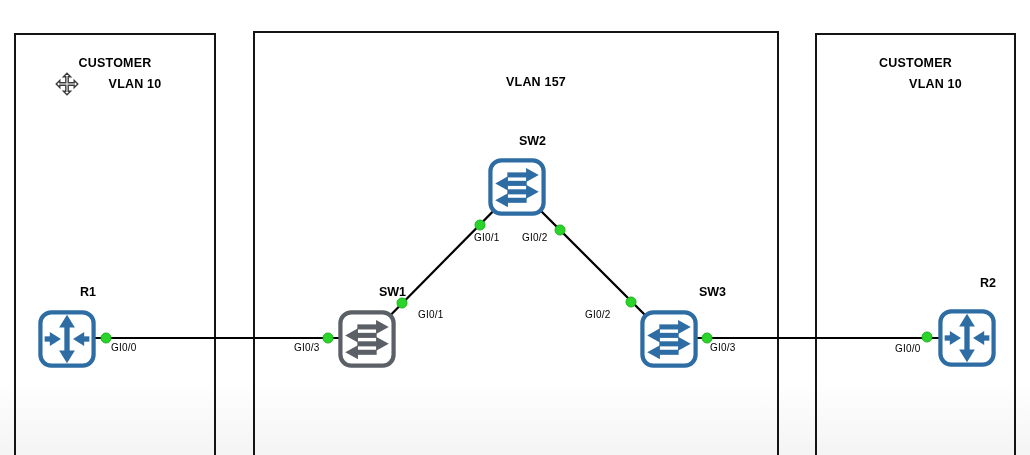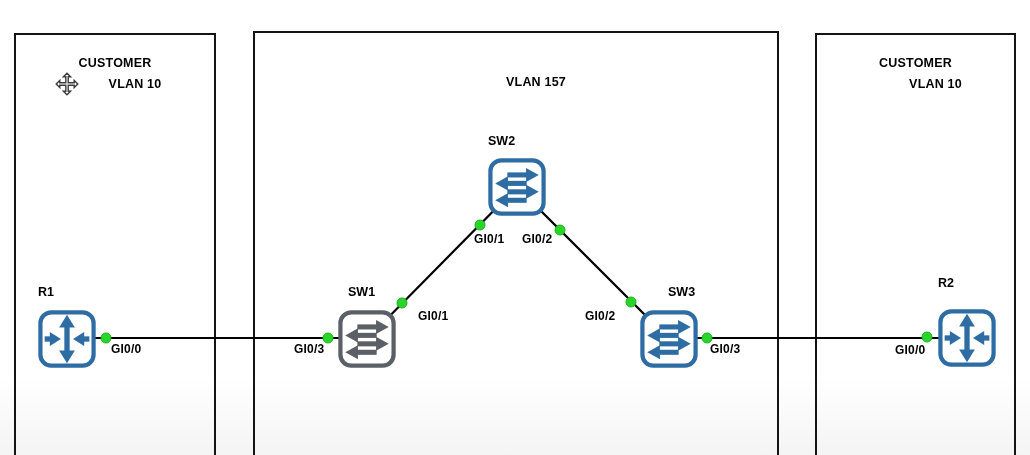--- a/index.html
+++ b/index.html
@@ -21,25 +21,25 @@
   }
   .region-title    { top:21px; }
   .region-subtitle { top:42px;padding-left:20px; }
   .wires { position:absolute; left:0; top:0; }
   .wires line { stroke:var(--link-line,#000); stroke-width:2.2px; }
   .device { position:absolute; width:58px; height:58px; }
   .device.blue { color:var(--device-blue,#2e6da4); }
   .device.gray { color:var(--device-gray,#5b6067); }
   .device svg { display:block; width:100%; height:100%; }
   .device-label {
-    position:absolute; width:58px; text-align:left;
+    position:absolute; width:58px; text-align:right;
     font-weight:bold; font-size:12.5px; color:var(--text,#000);
   }
   .if-label {
-    position:absolute; font-weight:bold; font-size:12px; white-space:nowrap;
+    position:absolute; font-weight:normal; font-size:10px; white-space:nowrap;
     color:var(--text,#000); letter-spacing:.2px;
   }
   .endpoint {
     position:absolute; width:11px; height:11px; border-radius:50%;
     background:var(--endpoint-green,#2bd42b);
     border:1px solid var(--endpoint-green-edge,#17b517);
     transform:translate(-50%,-50%); box-sizing:border-box;
   }
   .move-icon { position:absolute; left:55px; top:49px; width:24px; height:24px; }
 </style>

